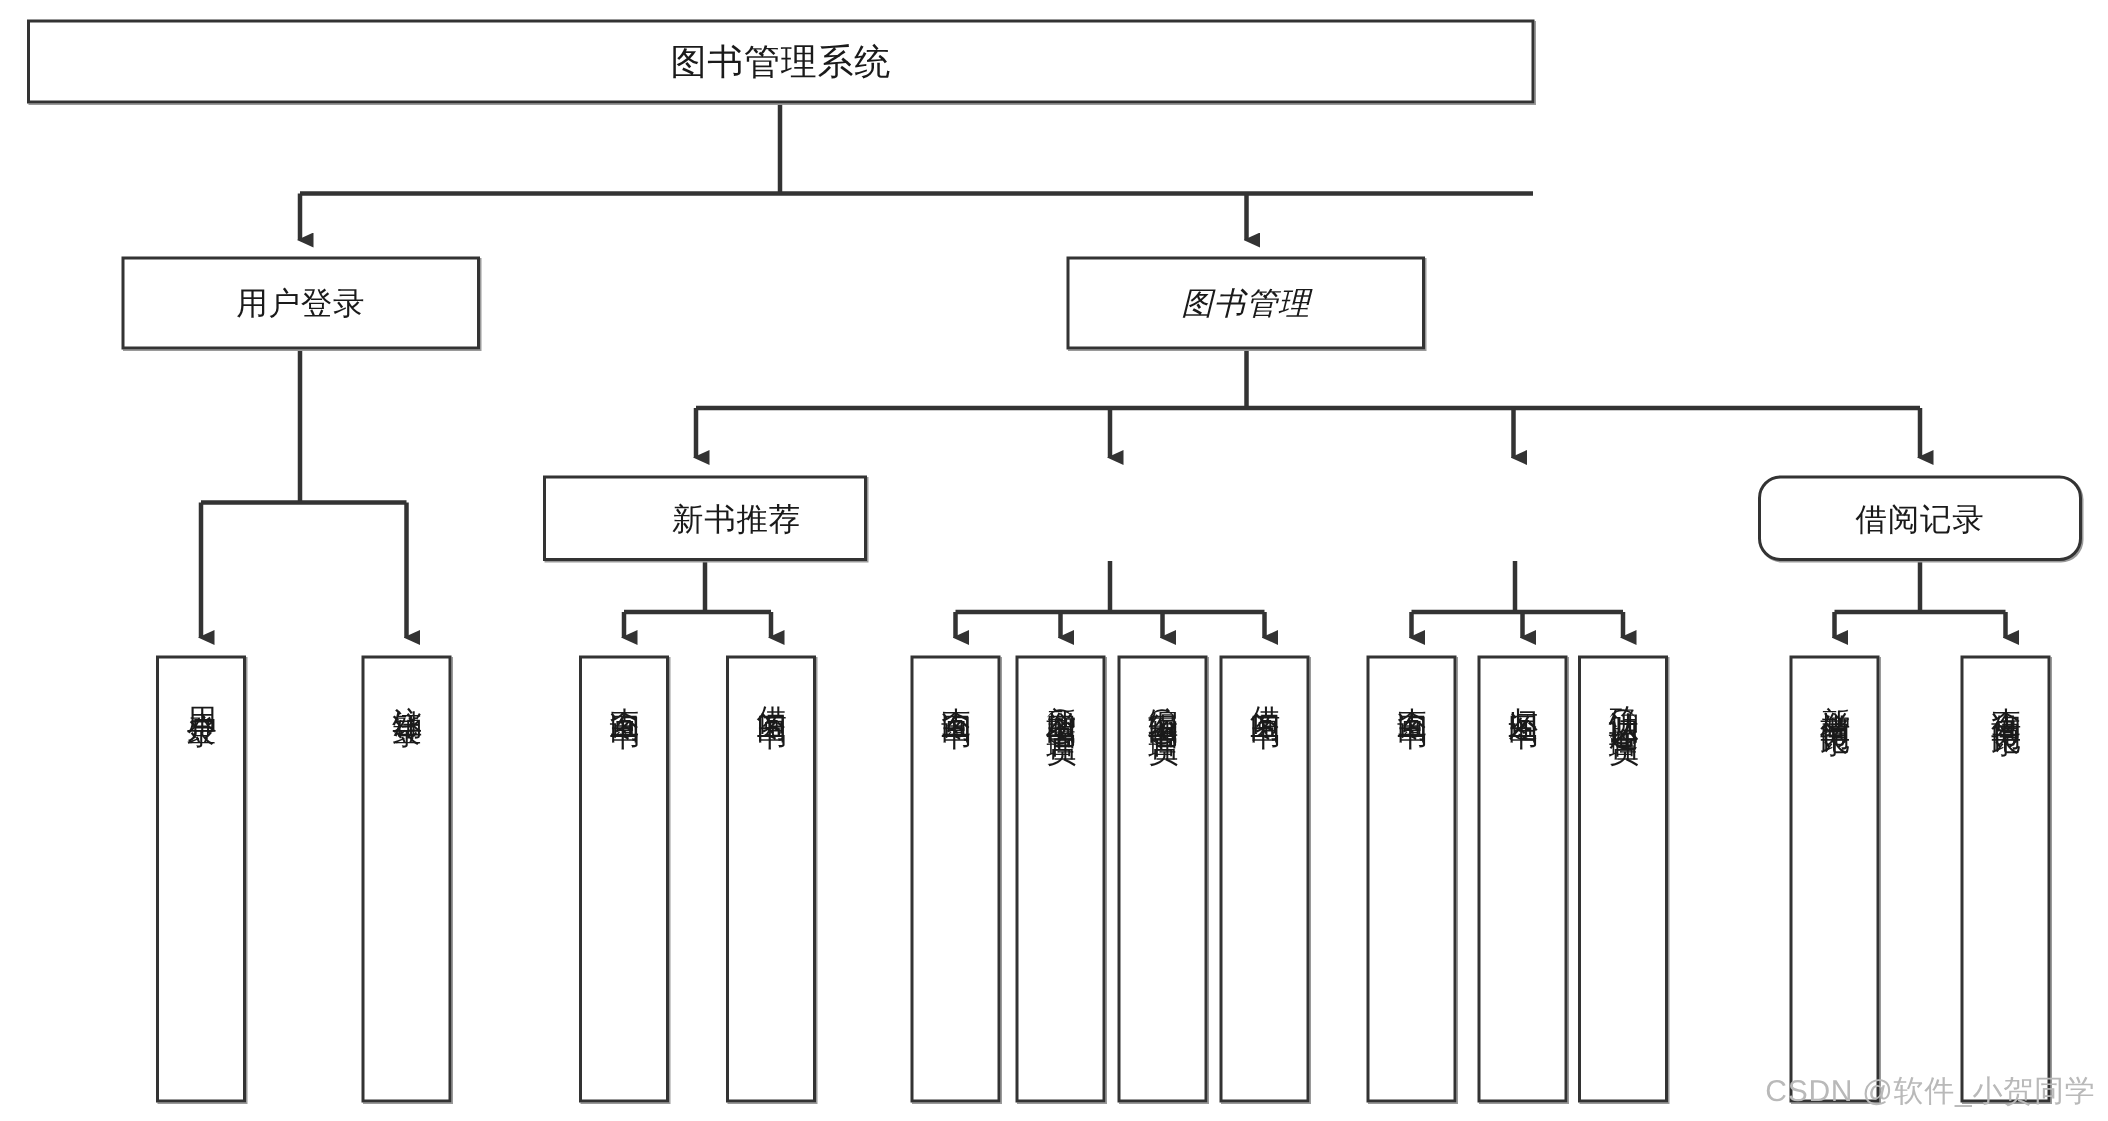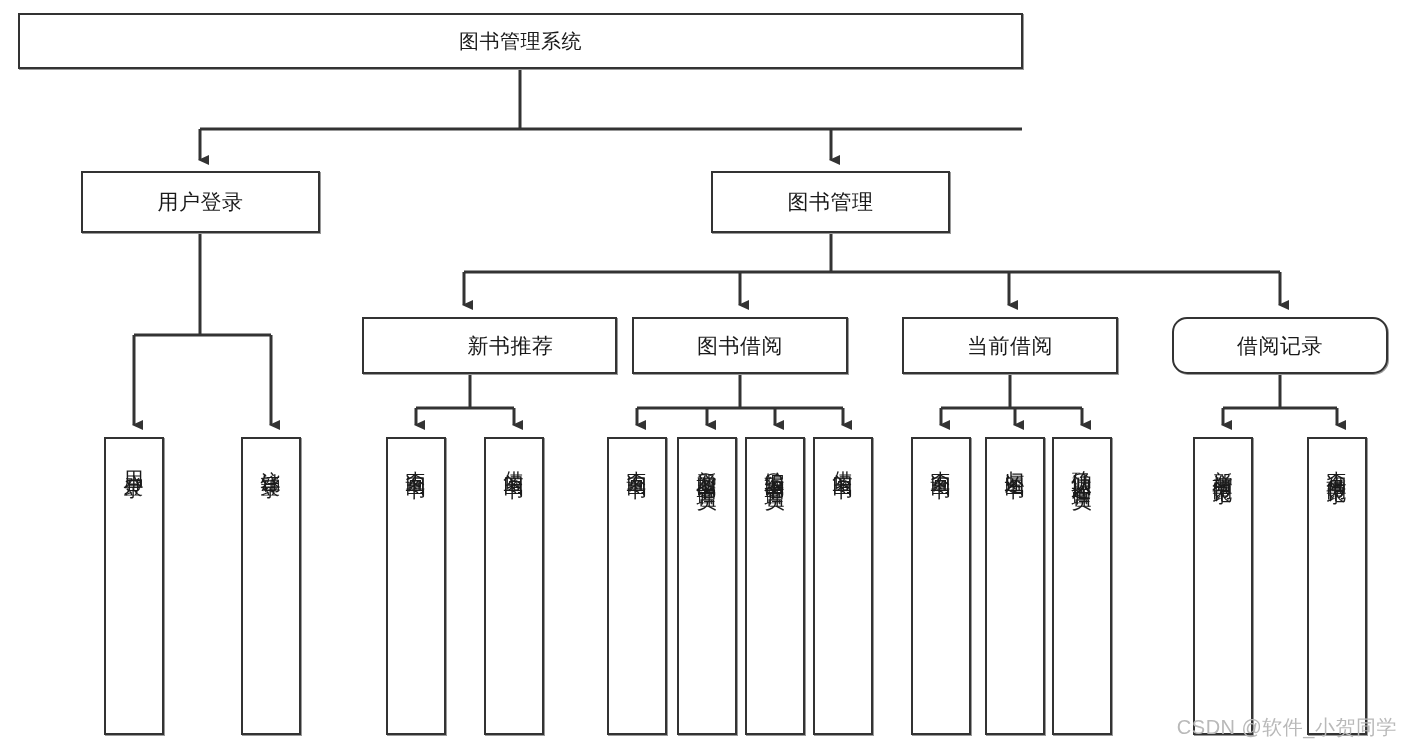--- a/index.html
+++ b/index.html
@@ -46,21 +46,21 @@
     padding-top: 16px;
   }
   .node.v-node .vlabel {
     writing-mode: vertical-rl;
     text-orientation: upright;
     letter-spacing: 3px;
     line-height: 1;
     white-space: nowrap;
   }
   .node.root {
-    font-size: 20px;
+    font-size: 24px;
   }
   #watermark {
     position: absolute;
     right: 8px;
     bottom: 6px;
     font-size: 20px;
     color: #b9b9b9;
     white-space: nowrap;
     letter-spacing: 0.5px;
   }
@@ -120,32 +120,26 @@
     </g>
   </svg>
 
   <div class="node h-node root" style="left:18px; top:13px; width:1005px; height:56px;">
     <span>图书管理系统</span>
   </div>
 
   <div class="node h-node" style="left:81px; top:171px; width:239px; height:62px;">
     <span>用户登录</span>
   </div>
-  <div class="node h-node" style="left:711px; top:171px; width:239px; height:62px;">
+  <div class="node h-node" style="left:711px; top:171px; width:239px; height:62px;font-style:italic;">
     <span>图书管理</span>
   </div>
 
-  <div class="node h-node" style="left:362px; top:317px; width:255px; height:57px;padding-left:42px;">
+  <div class="node h-node" style="left:362px; top:317px; width:216px; height:57px;padding-left:42px;">
     <span>新书推荐</span>
-  </div>
-  <div class="node h-node" style="left:632px; top:317px; width:216px; height:57px;">
-    <span>图书借阅</span>
-  </div>
-  <div class="node h-node" style="left:902px; top:317px; width:216px; height:57px;">
-    <span>当前借阅</span>
   </div>
   <div class="node h-node" style="left:1172px; top:317px; width:216px; height:57px;border-radius:15px;">
     <span>借阅记录</span>
   </div>
 
   <div class="node v-node" style="left:104px; top:437px; width:60px; height:298px;">
     <span class="vlabel">用户登录</span>
   </div>
   <div class="node v-node" style="left:241px; top:437px; width:60px; height:298px;">
     <span class="vlabel">注销登录</span>

